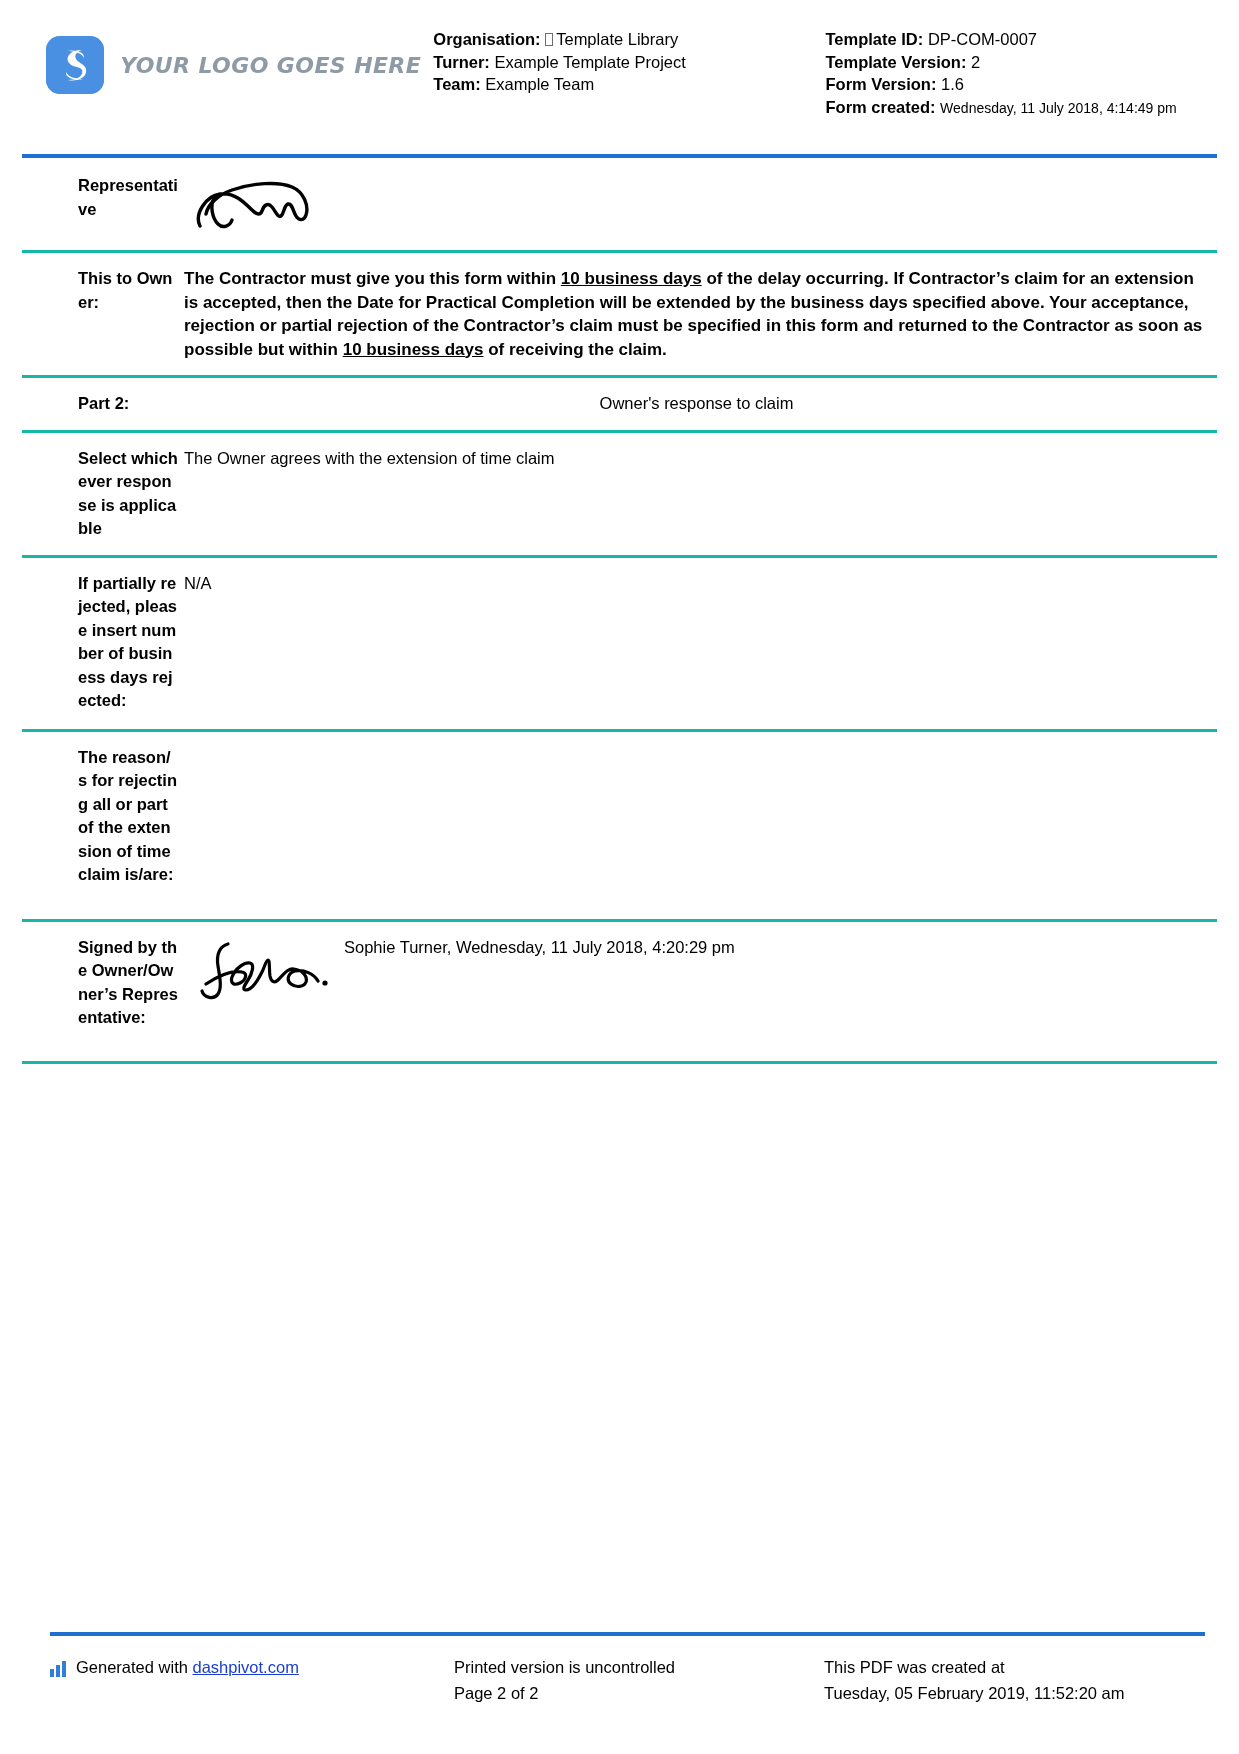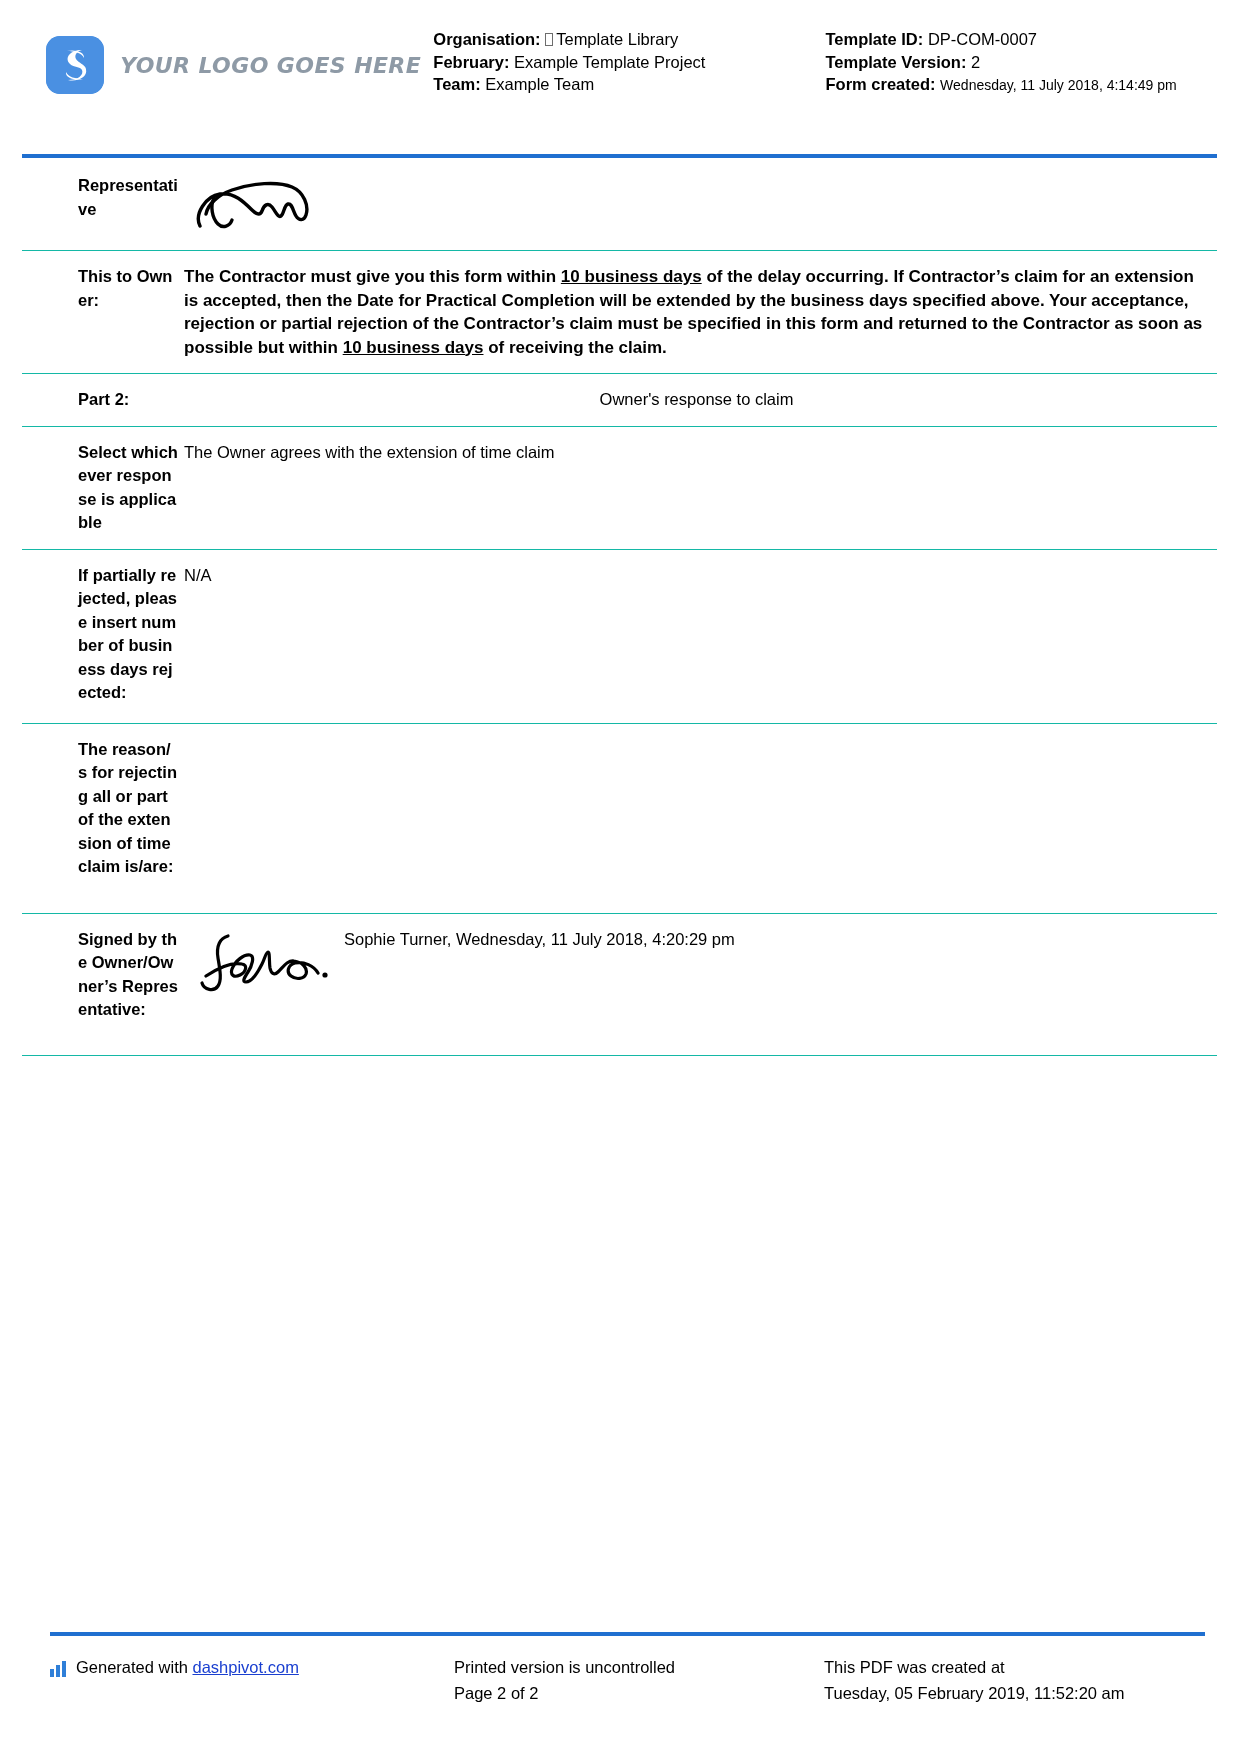--- a/index.html
+++ b/index.html
@@ -84,21 +84,21 @@
     margin: 6px 22px 0 22px;
   }
 
   
   .form-table {
     margin: 0 22px;
     padding-top: 0;
   }
   .row {
     display: flex;
-    border-bottom: 1px solid #14b8a6;
+    border-bottom: 3px solid #14b8a6;
     padding: 14px 0 14px 0;
     align-items: flex-start;
   }
   .row:first-child { padding-top: 16px; }
   .cell-label {
     width: 162px;
     flex: 0 0 162px;
     padding-left: 56px;
     font-weight: bold;
     font-size: 16.5px;
@@ -184,37 +184,41 @@
       </div>
       <div class="logo-text">YOUR LOGO GOES HERE</div>
     </div>
 
     <div class="meta-col first">
       <div class="meta-line">
         <b>Organisation:</b>
         <span class="tofu"></span><span class="meta-val">Template Library</span>
       </div>
       <div class="meta-line">
-        <b>February:</b>
+        <b>Turner:</b>
         <span class="meta-val">Example Template Project</span>
       </div>
       <div class="meta-line">
         <b>Team:</b>
         <span class="meta-val">Example Team</span>
       </div>
     </div>
 
     <div class="meta-col second">
       <div class="meta-line">
         <b>Template ID:</b>
         <span class="meta-val">DP-COM-0007</span>
       </div>
       <div class="meta-line">
         <b>Template Version:</b>
         <span class="meta-val">2</span>
+      </div>
+      <div class="meta-line">
+        <b>Form Version:</b>
+        <span class="meta-val">1.6</span>
       </div>
       <div class="meta-line">
         <b>Form created:</b>
         <span class="meta-val meta-small">Wednesday, 11 July 2018, 4:14:49 pm</span>
       </div>
     </div>
   </div>
 
   <div class="header-rule"></div>
 

